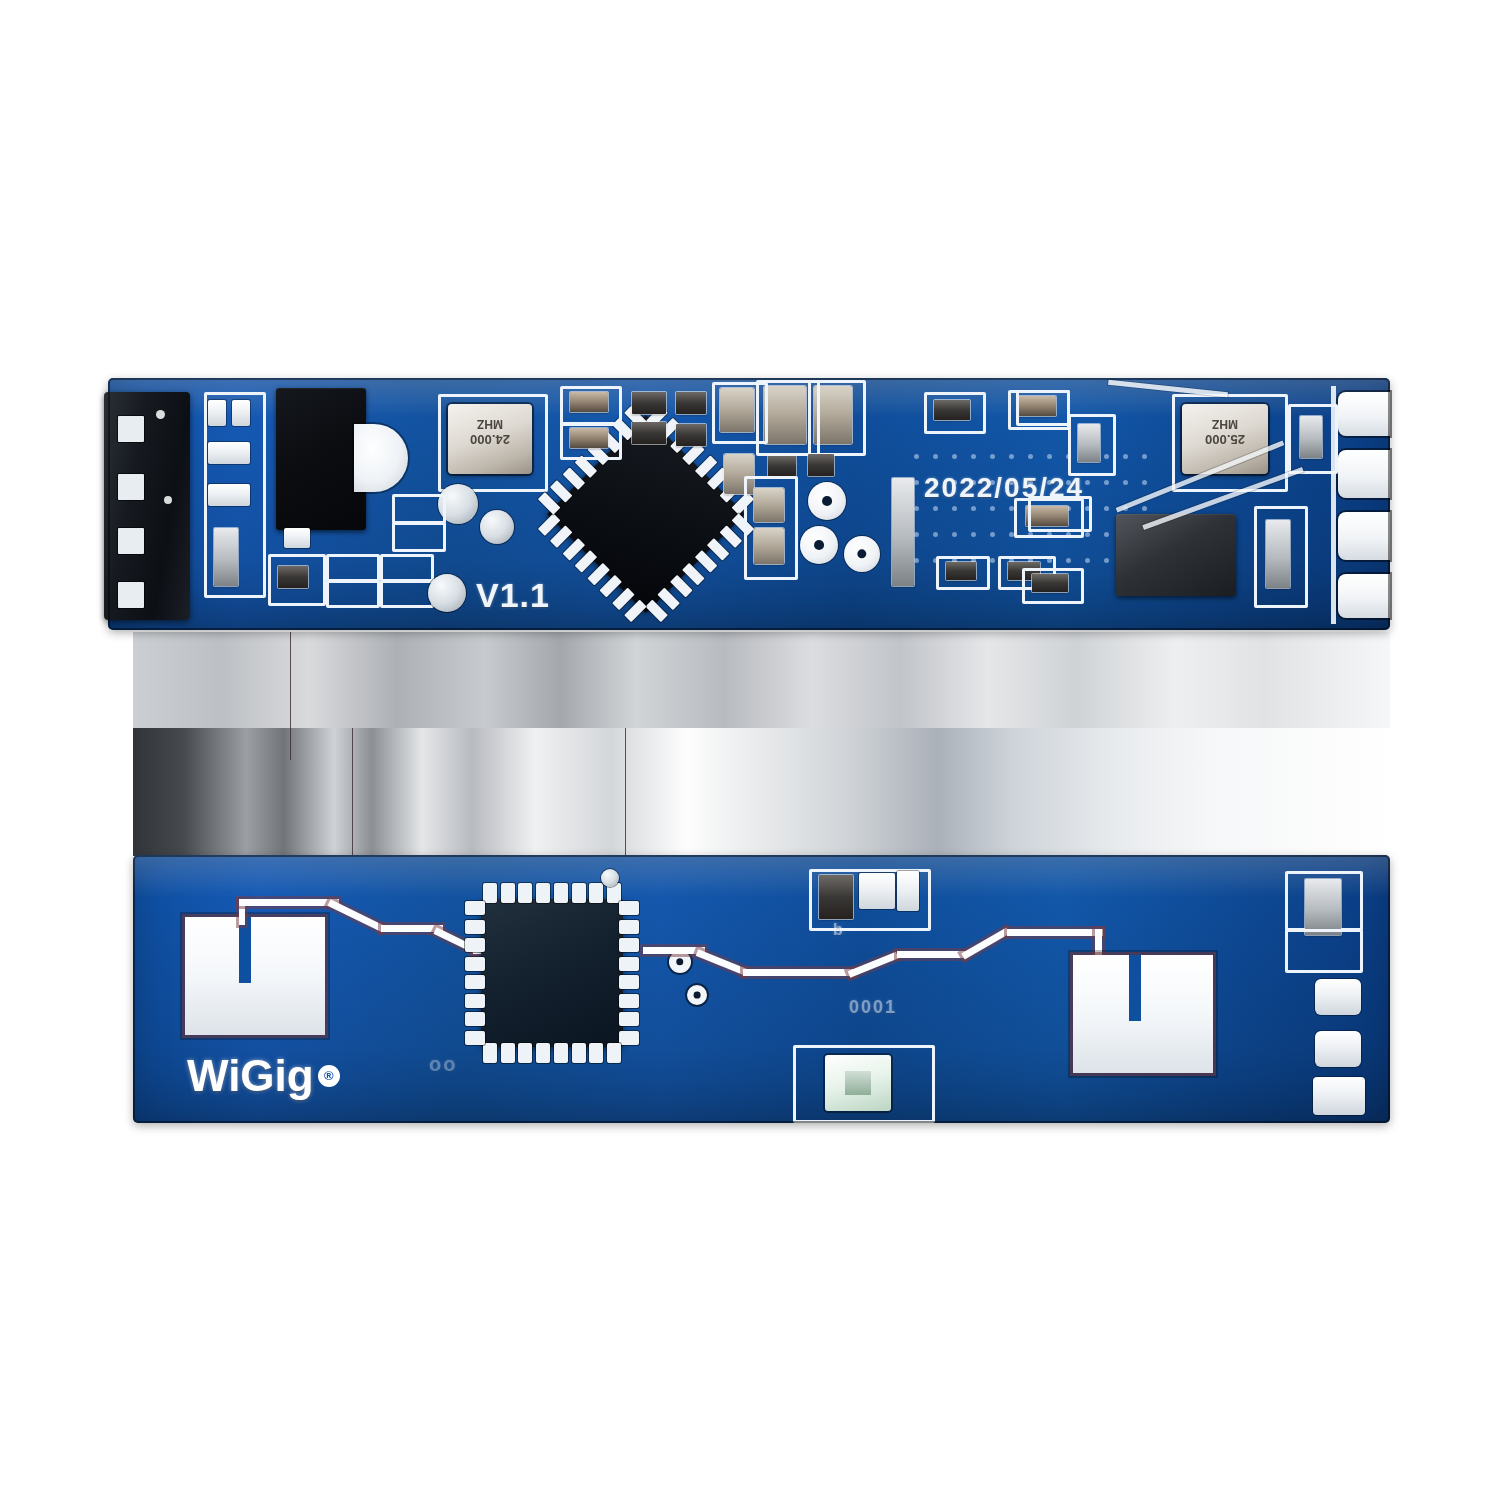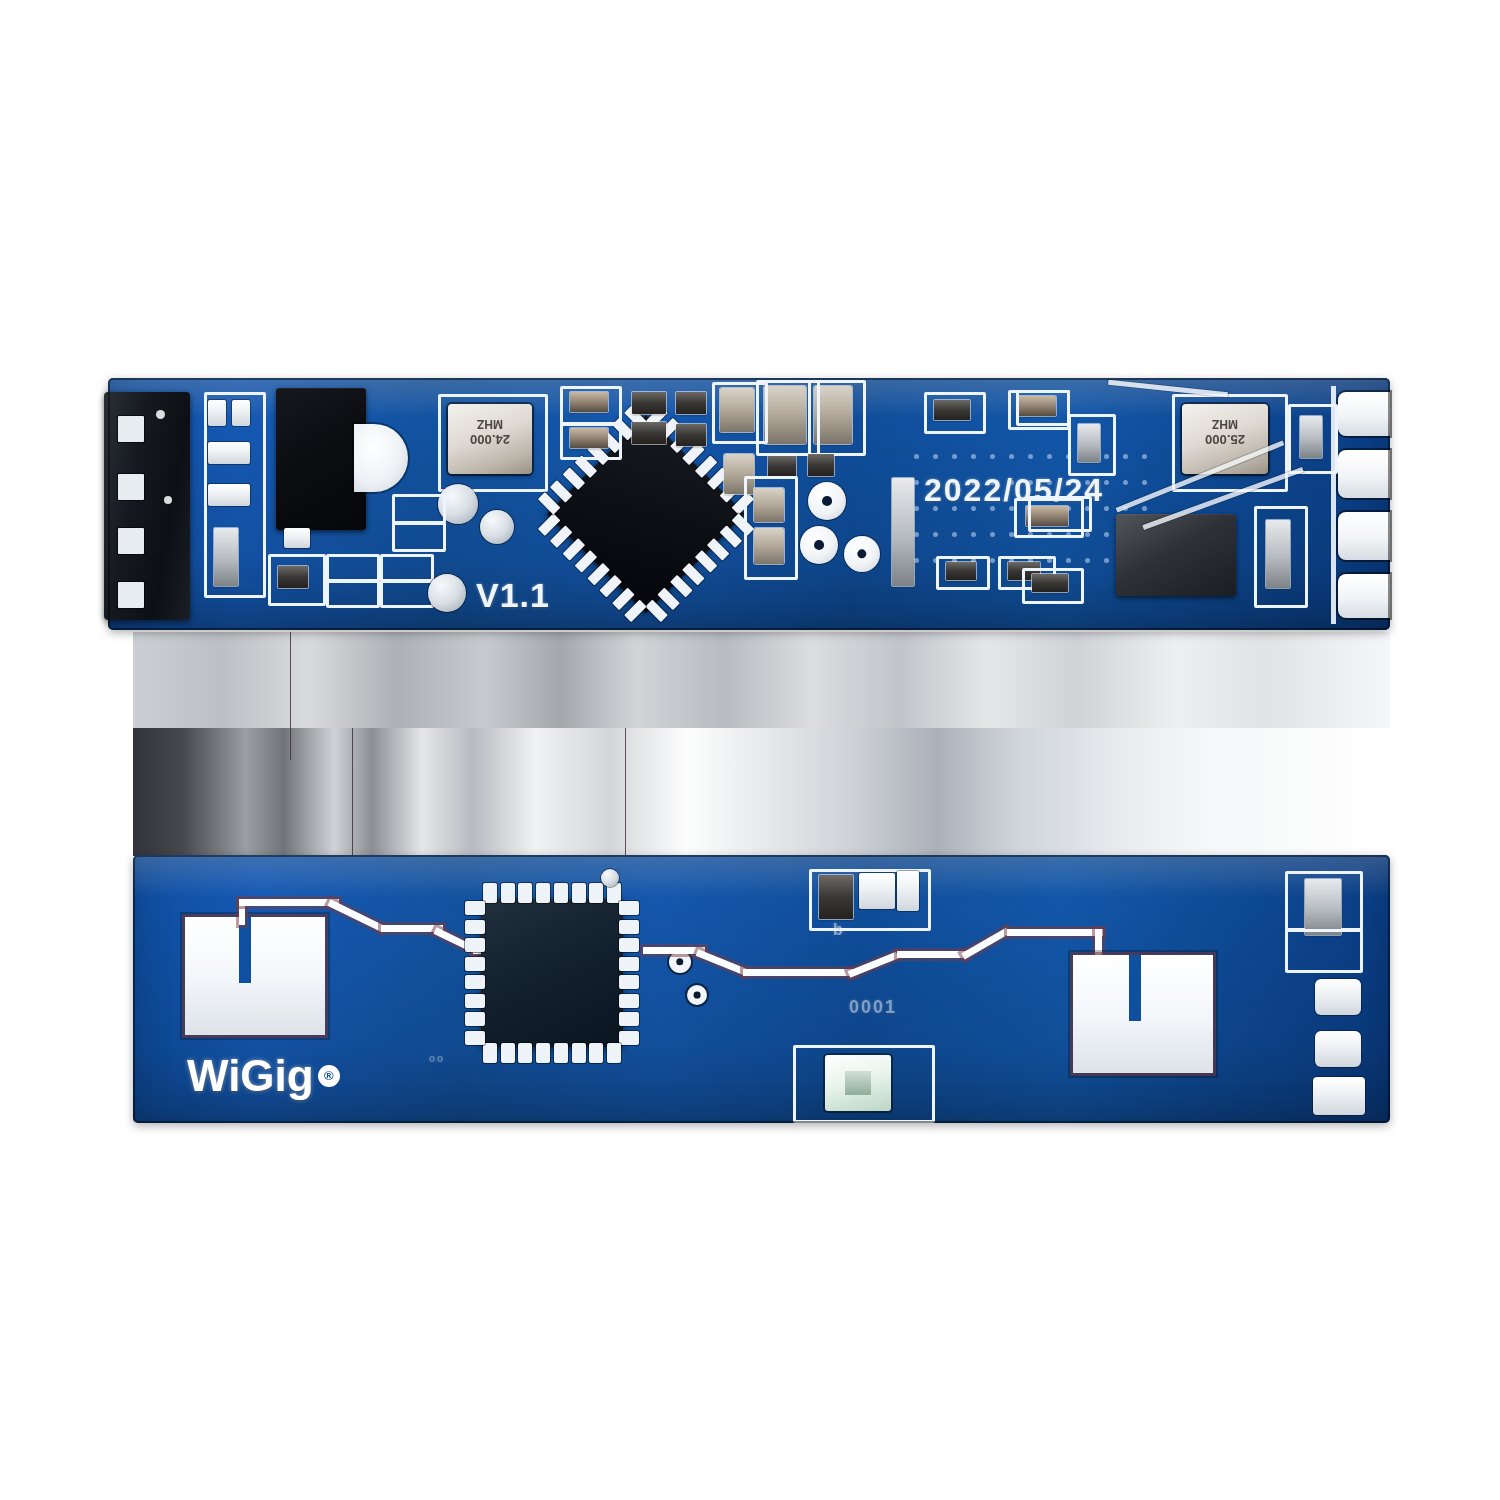--- a/index.html
+++ b/index.html
@@ -322,21 +322,21 @@
         <i style="left: 76px; top: 104px;"></i>
         <i style="left: 95px; top: 104px;"></i>
         <i style="left: 114px; top: 104px;"></i>
         <i style="left: 133px; top: 104px;"></i>
         <i style="left: 152px; top: 104px;"></i>
         <i style="left: 171px; top: 104px;"></i>
         <i style="left: 190px; top: 104px;"></i>
         <i style="left: 209px; top: 104px;"></i>
         <i style="left: 228px; top: 104px;"></i>
       </div>
-    <div class="txt" style="left:816px;top:94px;font-size:32px;letter-spacing:2px;">2022/05/24</div>
+    <div class="txt" style="left:816px;top:94px;font-size:28px;letter-spacing:2px;">2022/05/24</div>
 
     <div class="silkbox" style="left:900px;top:12px;width:56px;height:34px;"></div>
     <div class="res tan" style="left:910px;top:18px;width:38px;height:20px;"></div>
     <div class="silkbox" style="left:906px;top:120px;width:64px;height:34px;"></div>
     <div class="res tan" style="left:918px;top:128px;width:42px;height:20px;"></div>
     <div class="silkbox" style="left:816px;top:14px;width:56px;height:36px;"></div>
     <div class="res" style="left:826px;top:22px;width:36px;height:20px;"></div>
 
     <div class="silkbox" style="left:828px;top:178px;width:48px;height:28px;"></div>
     <div class="res" style="left:838px;top:184px;width:30px;height:18px;"></div>
@@ -454,21 +454,21 @@
 
     <div class="silkbox" style="left:1152px;top:16px;width:72px;height:54px;"></div>
     <div class="res light" style="left:1172px;top:24px;width:36px;height:56px;"></div>
     <div class="silkbox" style="left:1152px;top:74px;width:72px;height:38px;"></div>
     <div class="pad" style="left:1182px;top:124px;width:46px;height:36px;border-radius:6px;"></div>
     <div class="pad" style="left:1182px;top:176px;width:46px;height:36px;border-radius:6px;"></div>
     <div class="pad" style="left:1180px;top:222px;width:52px;height:38px;border-radius:4px;"></div>
 
     <div class="txt" style="left:700px;top:66px;font-size:16px;opacity:.55;font-weight:700;">b</div>
     <div class="txt" style="left:716px;top:142px;font-size:18px;opacity:.5;letter-spacing:2px;">0001</div>
-    <div class="txt" style="left:296px;top:198px;font-size:10px;opacity:.35;letter-spacing:2px;">oo</div>
+    <div class="txt" style="left:296px;top:198px;font-size:20px;opacity:.35;letter-spacing:2px;">oo</div>
 
     <div class="logo" style="left:54px;top:196px;font-size:44px;">
       <span>WiGig</span>
       <span class="reg">®</span>
     </div>
 
     <div class="board-edge"></div>
   </div>
 
 </div>

